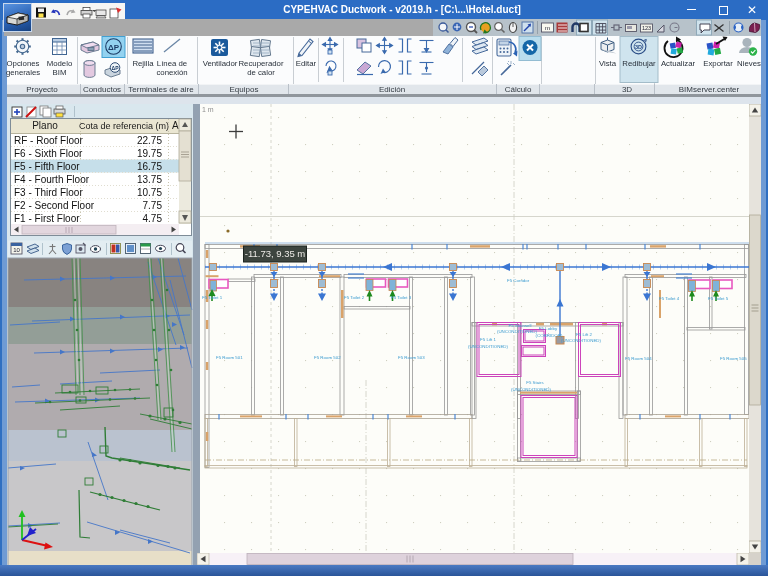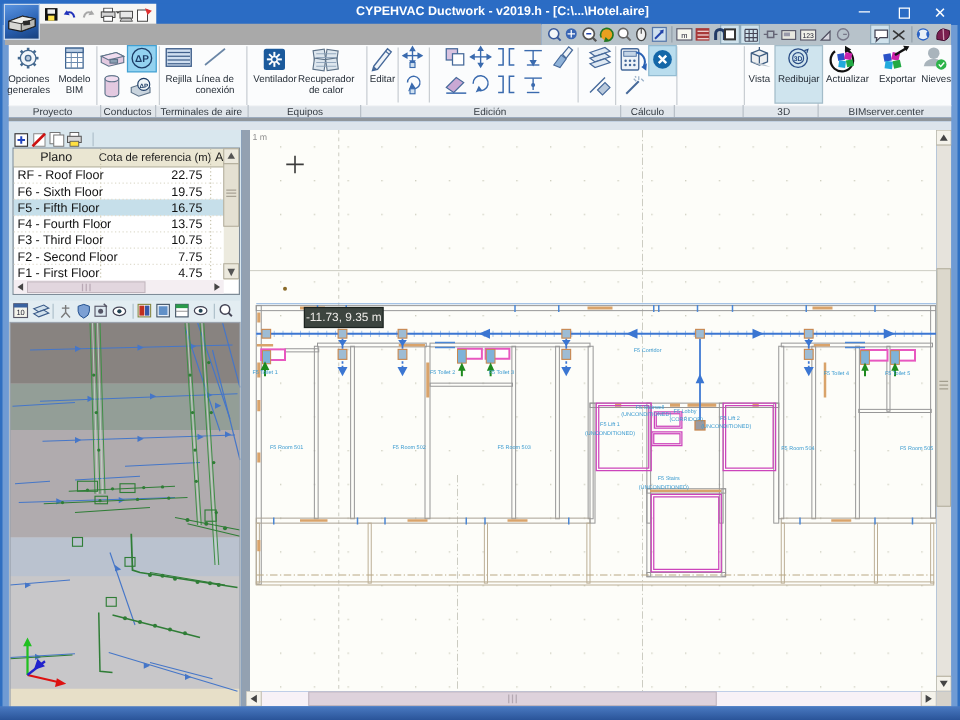--- a/index.html
+++ b/index.html
@@ -8,21 +8,21 @@
   .abs{position:absolute;}
 </style>
 </head>
 <body>
 
 <div class="abs" style="left:0;top:0;width:768px;height:576px;background:#2f6fc1;"></div>
 <div class="abs" style="left:2px;top:2px;width:764px;height:572px;background:#6f9bd4;"></div>
 
 <div class="abs" style="left:2px;top:0;width:766px;height:20px;background:#2b6cc4;"></div>
 <div class="abs" style="left:0;top:0;width:768px;height:3px;background:#2b6cc4;"></div>
-<div class="abs" style="left:272px;top:4px;width:260px;height:14px;color:#fff;font-size:10px;font-weight:bold;text-align:center;white-space:nowrap;">CYPEHVAC Ductwork - v2019.h - [C:\...\Hotel.aire]</div>
+<div class="abs" style="left:272px;top:4px;width:260px;height:14px;color:#fff;font-size:10px;font-weight:bold;text-align:center;white-space:nowrap;">CYPEHVAC Ductwork - v2019.h - [C:\...\Hotel.duct]</div>
 
 <div class="abs" style="left:687px;top:9px;width:9px;height:1px;background:#fff;"></div>
 <div class="abs" style="left:719px;top:6px;width:7px;height:7px;border:1px solid #fff;"></div>
 <div class="abs" style="left:747px;top:5px;width:10px;height:10px;color:#fff;font-size:12px;line-height:10px;">✕</div>
 
 <div class="abs" style="left:4px;top:4px;width:27px;height:27px;background:linear-gradient(160deg,#5a94e0 0%,#2a62b4 55%,#16407e 100%);outline:1px solid #c8d8ec;z-index:5;">
   <svg width="27" height="27" viewBox="0 0 27 27">
     <polygon points="3,13 14,9 24,11 24,17 13,21 3,19" fill="#d8d8d4" stroke="#1a1a1a" stroke-width="1"></polygon>
     <polygon points="3,13 14,9 24,11 13,15" fill="#efefeb" stroke="#1a1a1a" stroke-width="0.7"></polygon>
     <polygon points="13,15 24,11 24,17 13,21" fill="#b8b8b4" stroke="#1a1a1a" stroke-width="0.7"></polygon>

